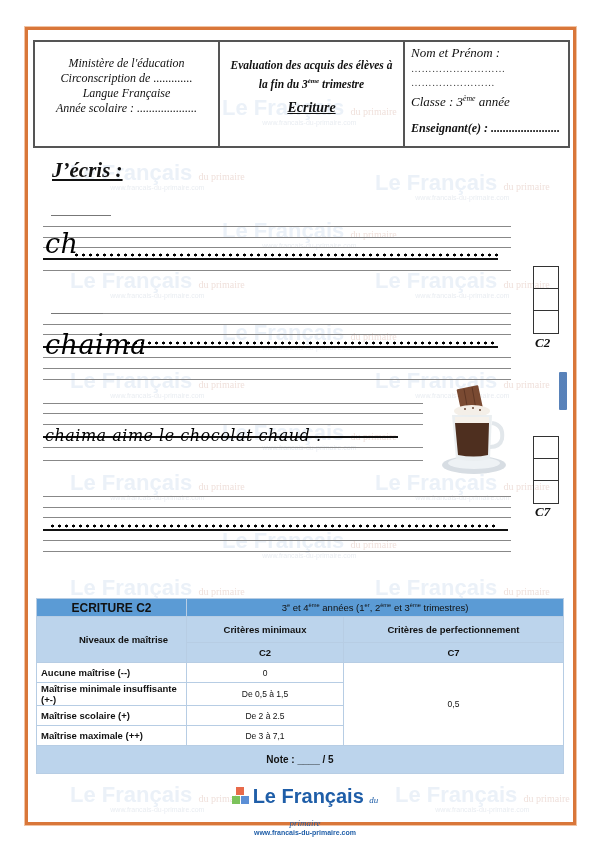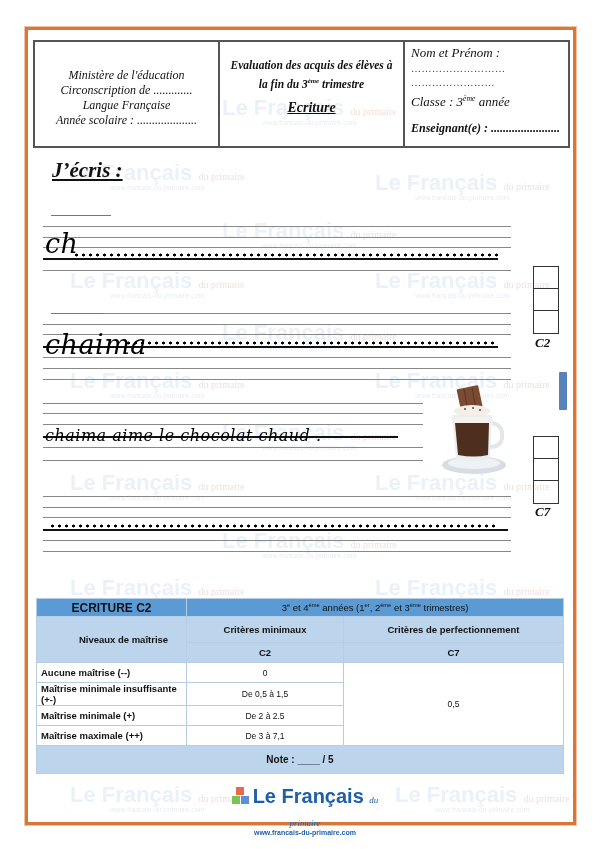--- a/index.html
+++ b/index.html
@@ -15,21 +15,21 @@
     .wm { position: absolute; font-family: "Liberation Sans", sans-serif; font-weight: bold;
           color: #dbe6f3; font-size: 22px; opacity: 0.55; white-space: nowrap; pointer-events: none; }
     .wm small { font-family: "Liberation Serif", serif; font-weight: normal; font-size: 10px; color: #e2c6bd; }
     .wm .url { display: block; font-size: 7px; font-weight: normal; color: #d6dde6; text-align: center; margin-top: -2px; }
 
     
     .header { position: absolute; left: 33px; top: 40px; width: 537px; height: 108px;
               border: 2px solid #555; display: flex; background: transparent; }
     .hcell { border-right: 2px solid #555; height: 100%; font-style: italic; font-size: 12px; line-height: 15px; }
     .hcell:last-child { border-right: none; }
-    .hc1 { width: 185px; text-align: center; padding-top: 26px; }
+    .hc1 { width: 185px; text-align: center; padding-top: 14px; }
     .hc2 { width: 185px; text-align: center; padding-top: 16px; font-weight: bold; font-size: 11.5px; }
     .hc2 .title { font-size: 14px; text-decoration: underline; margin-top: 8px; display: block; }
     .hc3 { flex: 1; padding: 2px 6px 0 6px; font-size: 13px; line-height: 18px; }
     .hc3 .dots { font-size: 10px; letter-spacing: 0.5px; line-height: 14px; color: #333; font-style: normal; }
     .hc3 .teacher { font-weight: bold; font-size: 12px; margin-top: 8px; }
     sup { font-size: 0.6em; }
 
     .section-title { position: absolute; left: 52px; top: 158px; font-style: italic; font-weight: bold;
                      font-size: 21px; text-decoration: underline; }
 
@@ -220,21 +220,21 @@
   <tr>
     <td class="lvl">Aucune maîtrise (--)</td>
     <td class="val">0</td>
     <td class="val" rowspan="4">0,5</td>
   </tr>
   <tr>
     <td class="lvl">Maîtrise minimale insuffisante (+-)</td>
     <td class="val">De 0,5 à 1,5</td>
   </tr>
   <tr>
-    <td class="lvl">Maîtrise minimale (+)</td>
+    <td class="lvl">Maîtrise scolaire (+)</td>
     <td class="val">De 2 à 2.5</td>
   </tr>
   <tr>
     <td class="lvl">Maîtrise maximale (++)</td>
     <td class="val">De 3 à 7,1</td>
   </tr>
   <tr class="note-row">
     <td colspan="3">Note : ____ / 5</td>
   </tr>
 </tbody>

